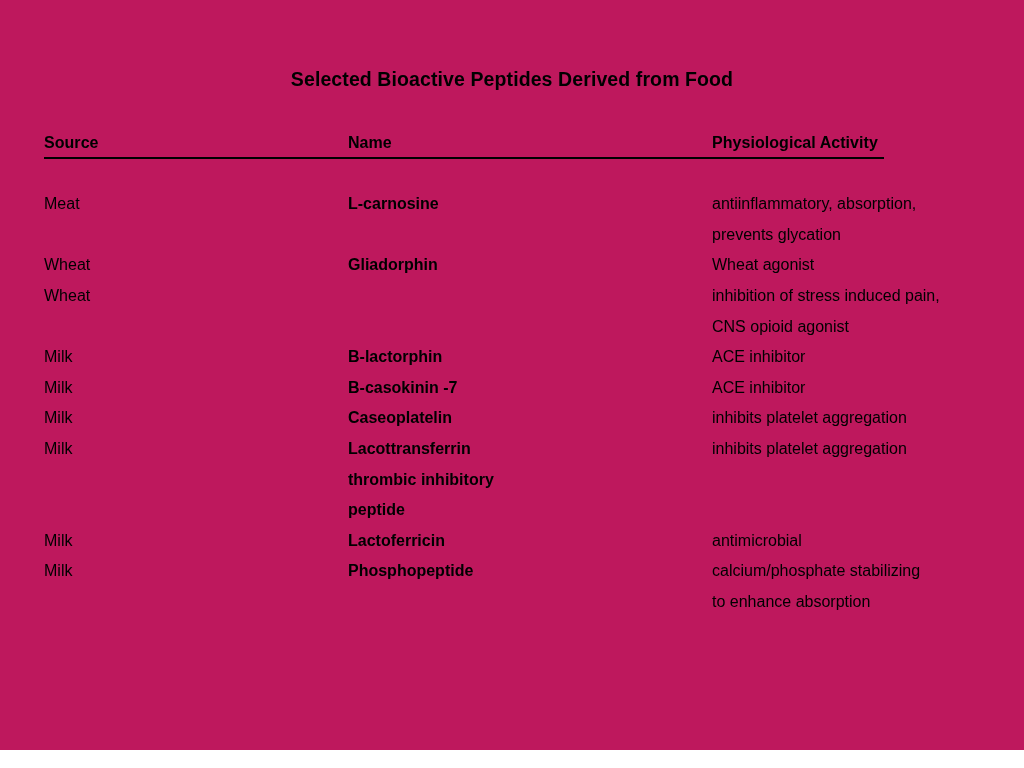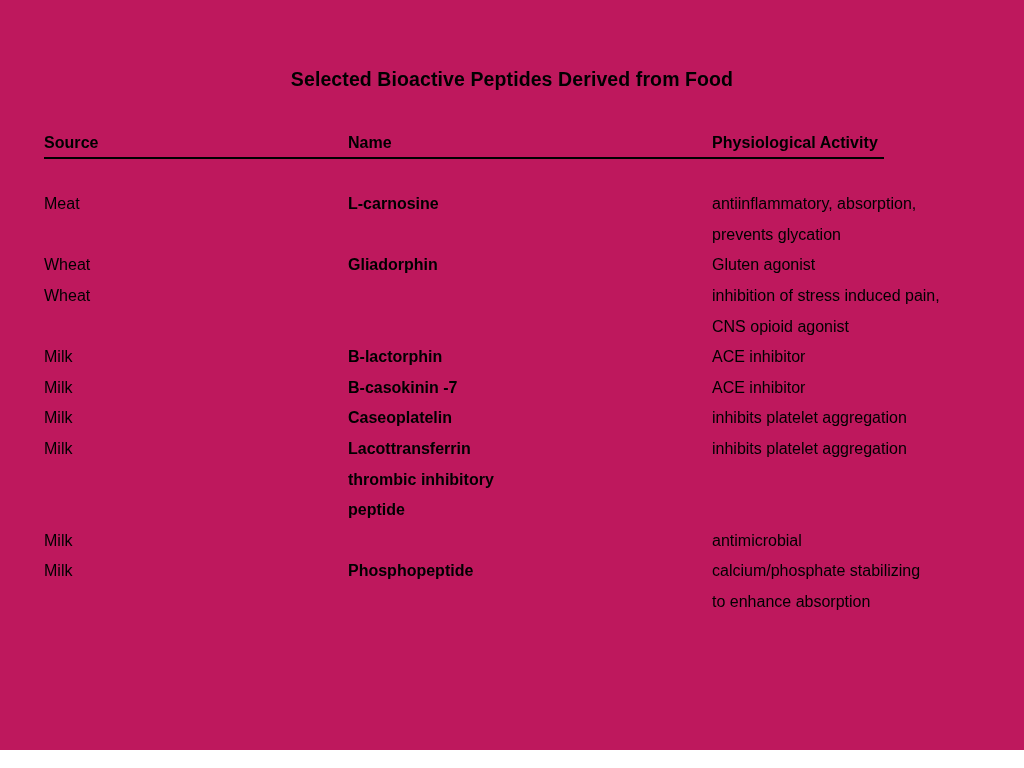--- a/index.html
+++ b/index.html
@@ -104,21 +104,21 @@
           <div class="cell col-source">Meat</div>
           <div class="cell col-name">L-carnosine</div>
           <div class="cell col-activity">antiinflammatory, absorption,</div>
         </div>
         <div class="grid-row">
           <div class="cell col-activity">prevents glycation</div>
         </div>
         <div class="grid-row">
           <div class="cell col-source">Wheat</div>
           <div class="cell col-name">Gliadorphin</div>
-          <div class="cell col-activity">Gluten agonist</div>
+          <div class="cell col-activity">Wheat agonist</div>
         </div>
         <div class="grid-row">
           <div class="cell col-source">Wheat</div>
           <div class="cell col-activity">inhibition of stress induced pain,</div>
         </div>
         <div class="grid-row">
           <div class="cell col-activity">CNS opioid agonist</div>
         </div>
         <div class="grid-row">
           <div class="cell col-source">Milk</div>
@@ -141,20 +141,21 @@
           <div class="cell col-activity">inhibits platelet aggregation</div>
         </div>
         <div class="grid-row">
           <div class="cell col-name">thrombic inhibitory</div>
         </div>
         <div class="grid-row">
           <div class="cell col-name">peptide</div>
         </div>
         <div class="grid-row">
           <div class="cell col-source">Milk</div>
+          <div class="cell col-name">Lactoferricin</div>
           <div class="cell col-activity">antimicrobial</div>
         </div>
         <div class="grid-row">
           <div class="cell col-source">Milk</div>
           <div class="cell col-name">Phosphopeptide</div>
           <div class="cell col-activity">calcium/phosphate stabilizing</div>
         </div>
         <div class="grid-row">
           <div class="cell col-activity">to enhance absorption</div>
         </div>

